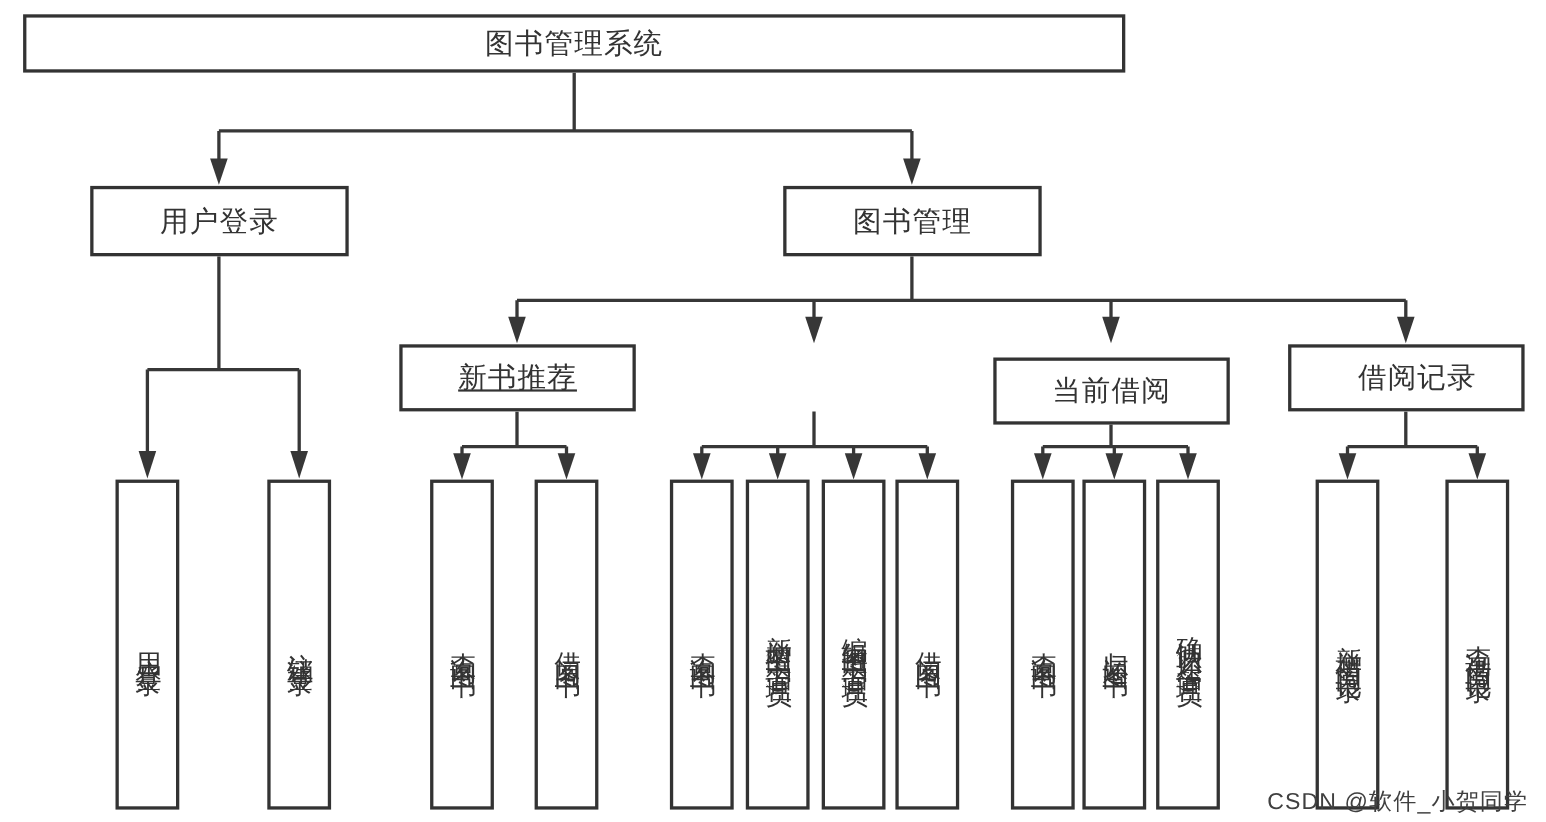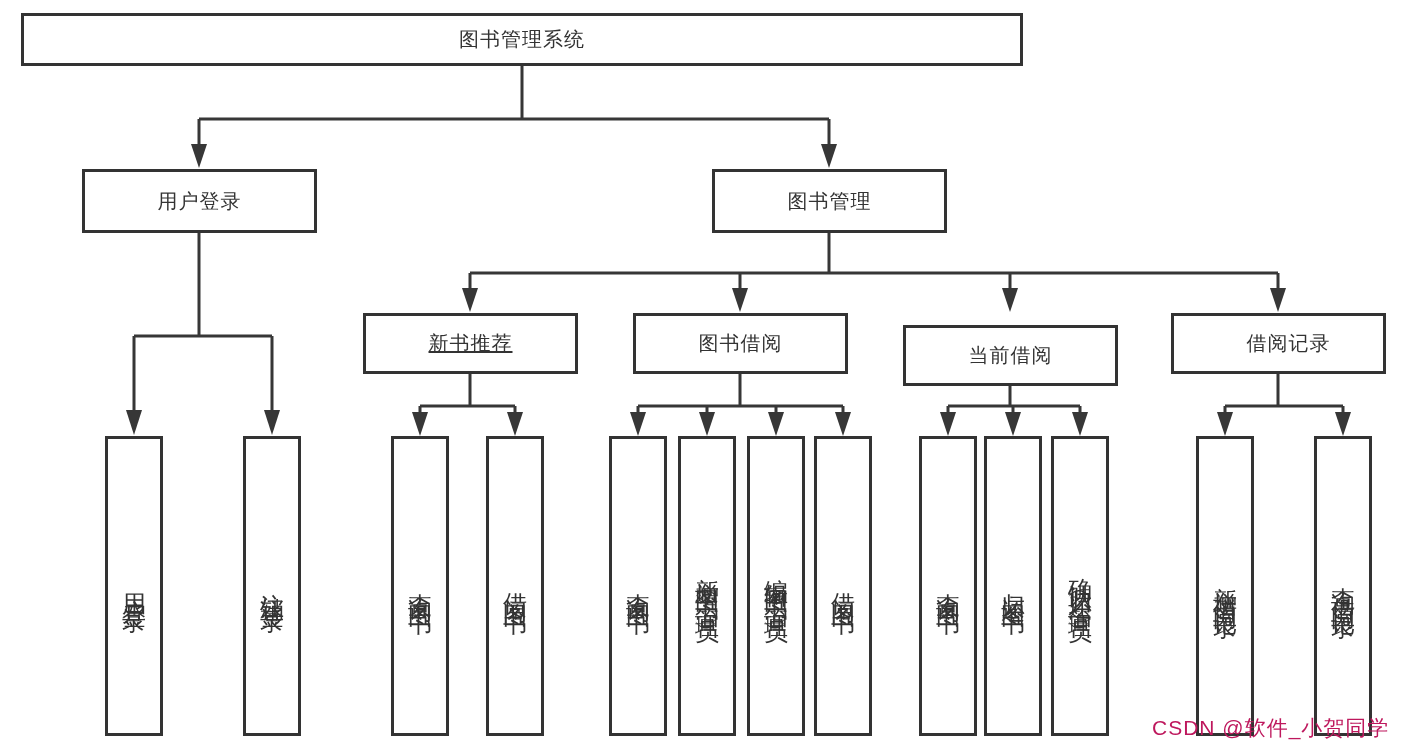--- a/index.html
+++ b/index.html
@@ -25,36 +25,36 @@
   .node {
     position: absolute;
     box-sizing: border-box;
     border: 3px solid #333333;
     background: #ffffff;
     color: #333333;
     display: flex;
     align-items: center;
     justify-content: center;
     z-index: 2;
-    font-size: 20px;
+    font-size: 26px;
     letter-spacing: 1px;
     white-space: nowrap;
   }
   .vnode {
     writing-mode: vertical-rl;
     text-orientation: mixed;
     font-size: 24px;
     letter-spacing: 6px;
     line-height: 1;
     white-space: normal;
   }
   .watermark {
     position: absolute;
     z-index: 5;
-    color: #be185d;
+    color: #404040;
     font-size: 21px;
     letter-spacing: 1px;
     white-space: nowrap;
   }
 </style>
 </head>
 <body>
 
 <div class="stage">
 
@@ -121,21 +121,20 @@
       <polygon points="1335,412 1351,412 1343,436"></polygon>
     </g>
   </svg>
 
   <div class="node" style="left:21px; top:13px; width:1002px; height:53px;">图书管理系统</div>
 
   <div class="node" style="left:82px; top:169px; width:235px; height:64px;">用户登录</div>
   <div class="node" style="left:712px; top:169px; width:235px; height:64px;text-align:center;">图书管理</div>
 
   <div class="node" style="left:363px; top:313px; width:215px; height:61px;text-decoration:underline;">新书推荐</div>
-  <div class="node" style="left:633px; top:313px; width:215px; height:61px;">图书借阅</div>
   <div class="node" style="left:903px; top:325px; width:215px; height:61px;">当前借阅</div>
   <div class="node" style="left:1171px; top:313px; width:215px; height:61px;padding-left:20px;">借阅记录</div>
 
   <div class="node vnode" style="left:105px; top:436px; width:58px; height:300px;">用户登录</div>
   <div class="node vnode" style="left:243px; top:436px; width:58px; height:300px;">注销登录</div>
 
   <div class="node vnode" style="left:391px; top:436px; width:58px; height:300px;">查询图书</div>
   <div class="node vnode" style="left:486px; top:436px; width:58px; height:300px;">借阅图书</div>
 
   <div class="node vnode" style="left:609px; top:436px; width:58px; height:300px;">查询图书</div>

